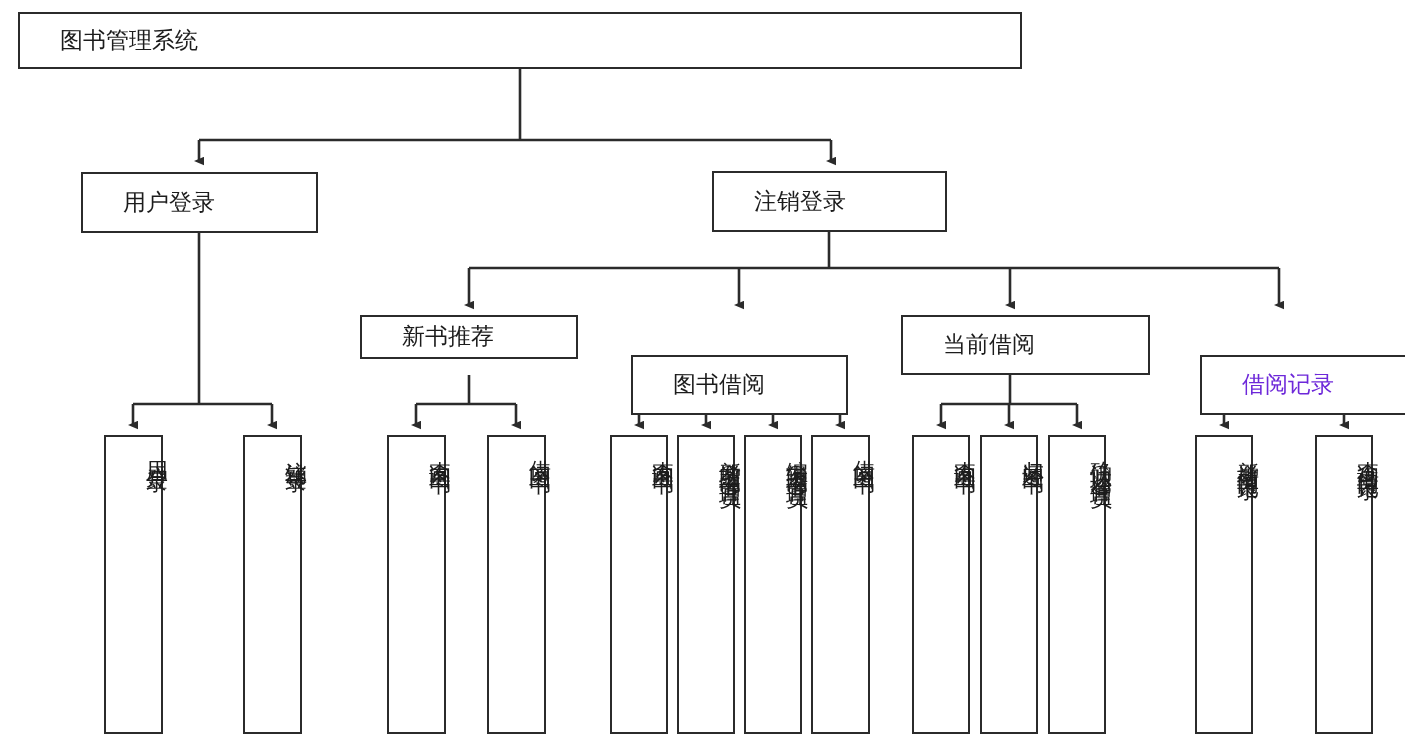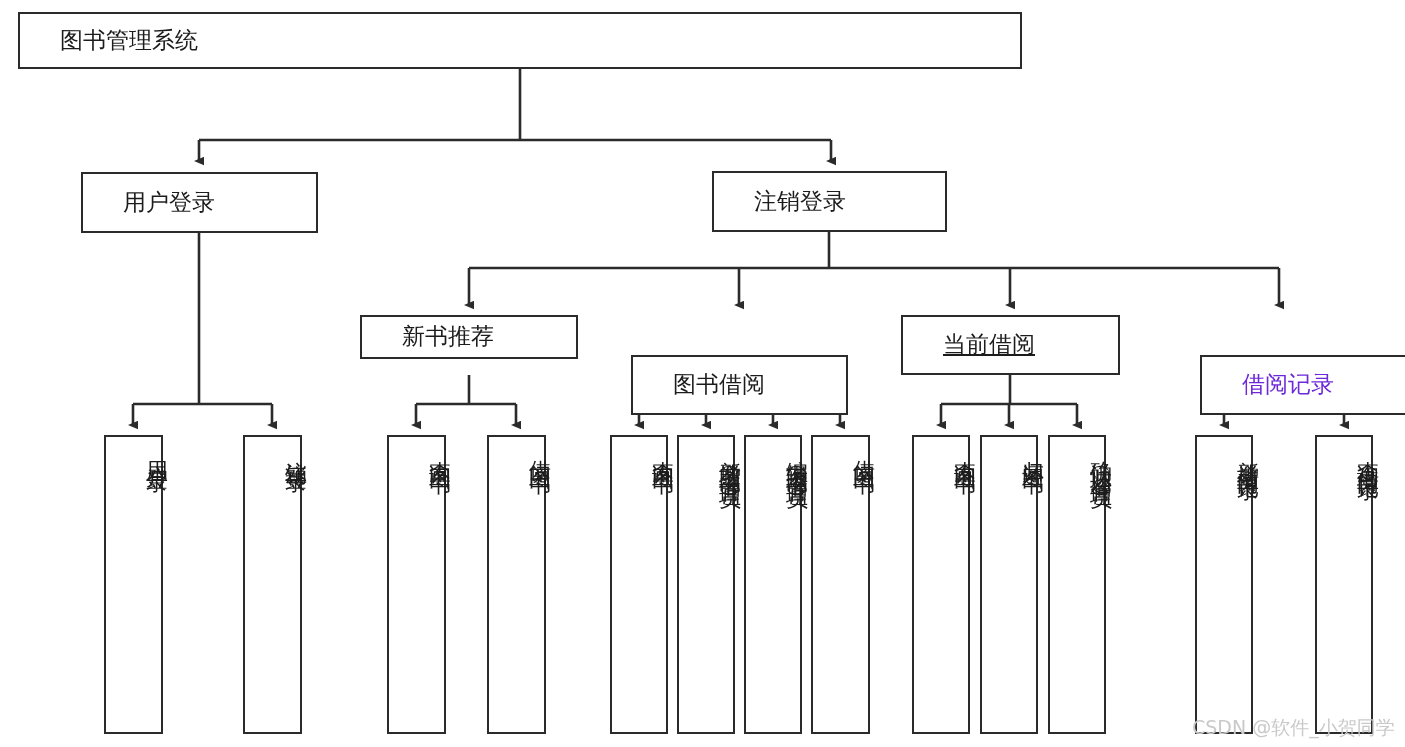--- a/index.html
+++ b/index.html
@@ -133,21 +133,21 @@
   <div class="node horiz" style="left: 712px; top: 171px; width: 235px; height: 61px; border-color: rgb(43, 43, 43); color: rgb(28, 28, 28);">
     <span class="node-label">注销登录</span>
   </div>
 
   <div class="node horiz" style="left: 360px; top: 315px; width: 218px; height: 44px; border-color: rgb(43, 43, 43); color: rgb(28, 28, 28);">
     <span class="node-label">新书推荐</span>
   </div>
   <div class="node horiz" style="left: 631px; top: 315px; width: 217px; height: 60px; border-color: rgb(43, 43, 43); color: rgb(28, 28, 28); margin-top: 40px;">
     <span class="node-label">图书借阅</span>
   </div>
-  <div class="node horiz" style="left: 901px; top: 315px; width: 219px; height: 60px; border-color: rgb(43, 43, 43); color: rgb(28, 28, 28); text-decoration: underline;">
+  <div class="node horiz" style="left: 901px; top: 315px; width: 249px; height: 60px; border-color: rgb(43, 43, 43); color: rgb(28, 28, 28);">
     <span class="node-label">当前借阅</span>
   </div>
   <div class="node horiz" style="left: 1200px; top: 315px; width: 215px; height: 60px; border-color: rgb(43, 43, 43); color: #6d28d9; margin-top: 40px;">
     <span class="node-label">借阅记录</span>
   </div>
 
   <div class="node vert" style="left: 104px; top: 435px; width: 59px; height: 299px; border-color: rgb(43, 43, 43); color: rgb(28, 28, 28);">
     <span class="node-label">用户登录</span>
   </div>
   <div class="node vert" style="left: 243px; top: 435px; width: 59px; height: 299px; border-color: rgb(43, 43, 43); color: rgb(28, 28, 28);">
@@ -180,14 +180,13 @@
   <div class="node vert" style="left: 1048px; top: 435px; width: 58px; height: 299px; border-color: rgb(43, 43, 43); color: rgb(28, 28, 28);">
     <span class="node-label">确认归还（管理员）</span>
   </div>
   <div class="node vert" style="left: 1195px; top: 435px; width: 58px; height: 299px; border-color: rgb(43, 43, 43); color: rgb(28, 28, 28);">
     <span class="node-label">新增借阅记录</span>
   </div>
   <div class="node vert" style="left: 1315px; top: 435px; width: 58px; height: 299px; border-color: rgb(43, 43, 43); color: rgb(28, 28, 28);">
     <span class="node-label">查询借阅记录</span>
   </div>
 
-  <div class="watermark" style="left: 1192px; top: 715px; color: rgb(201, 201, 201);">CSDN @软件_小贺同学</div>
 </div>
 
 </body></html>

